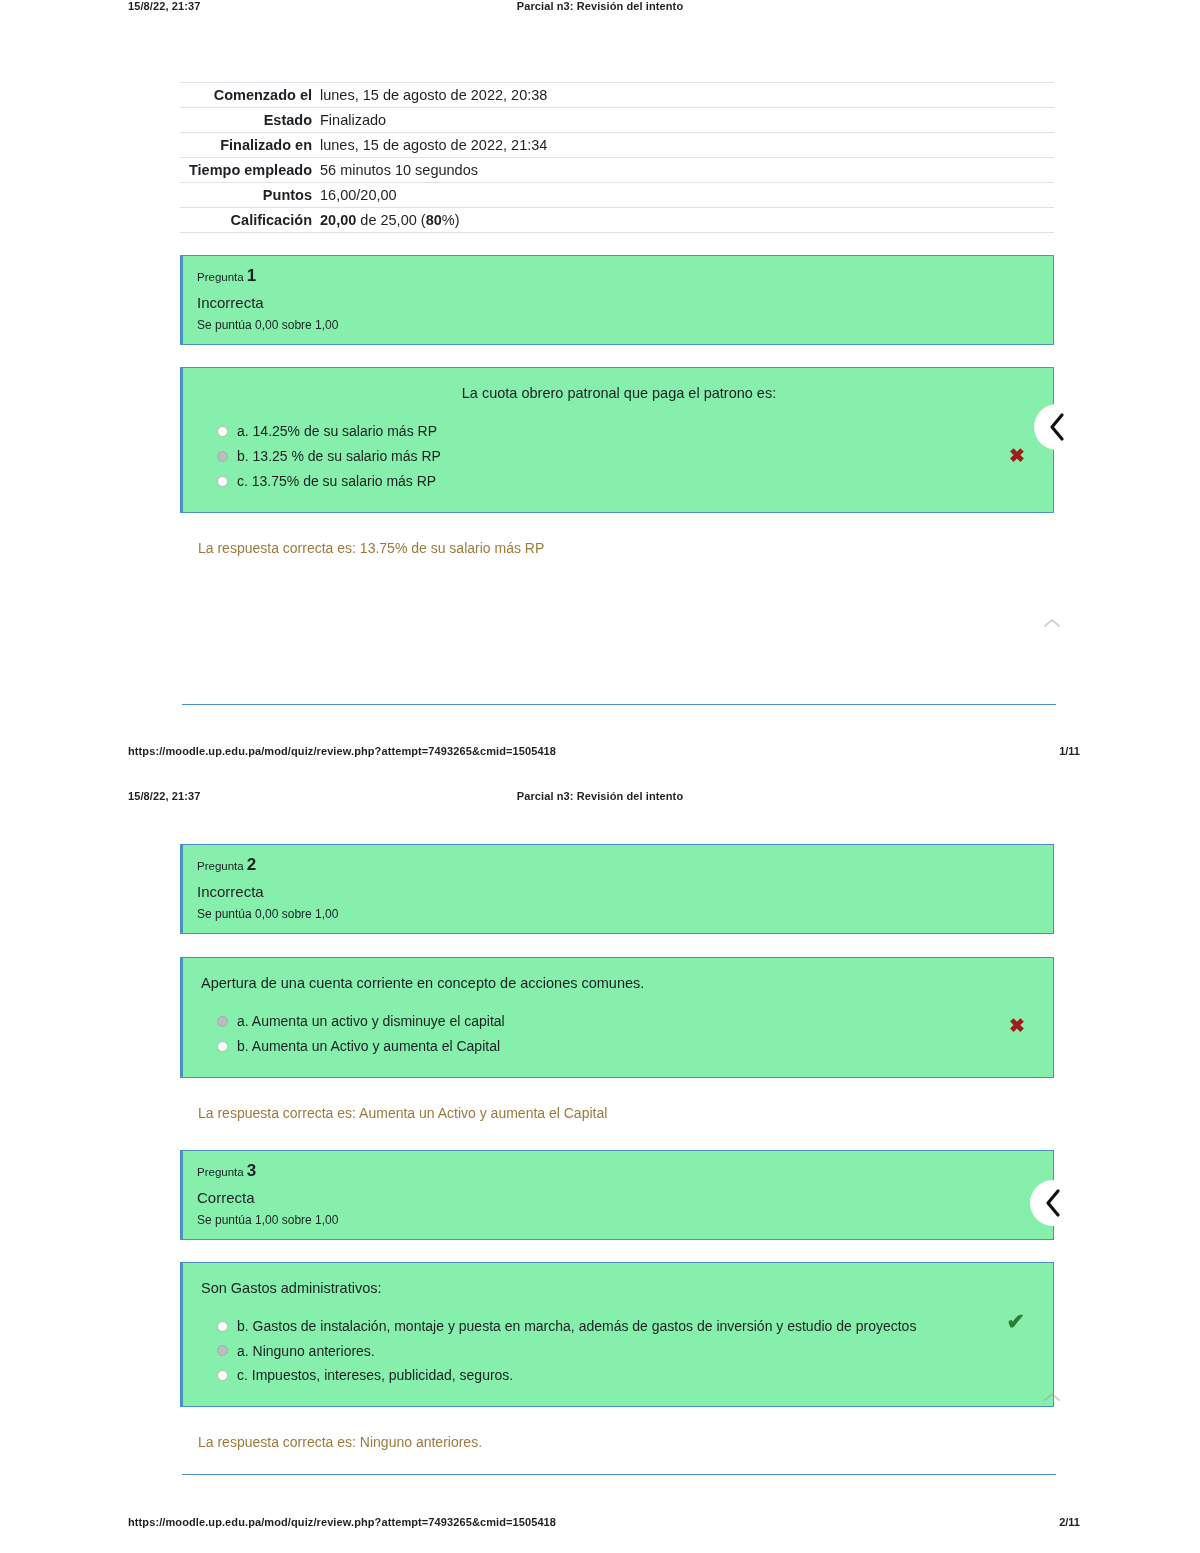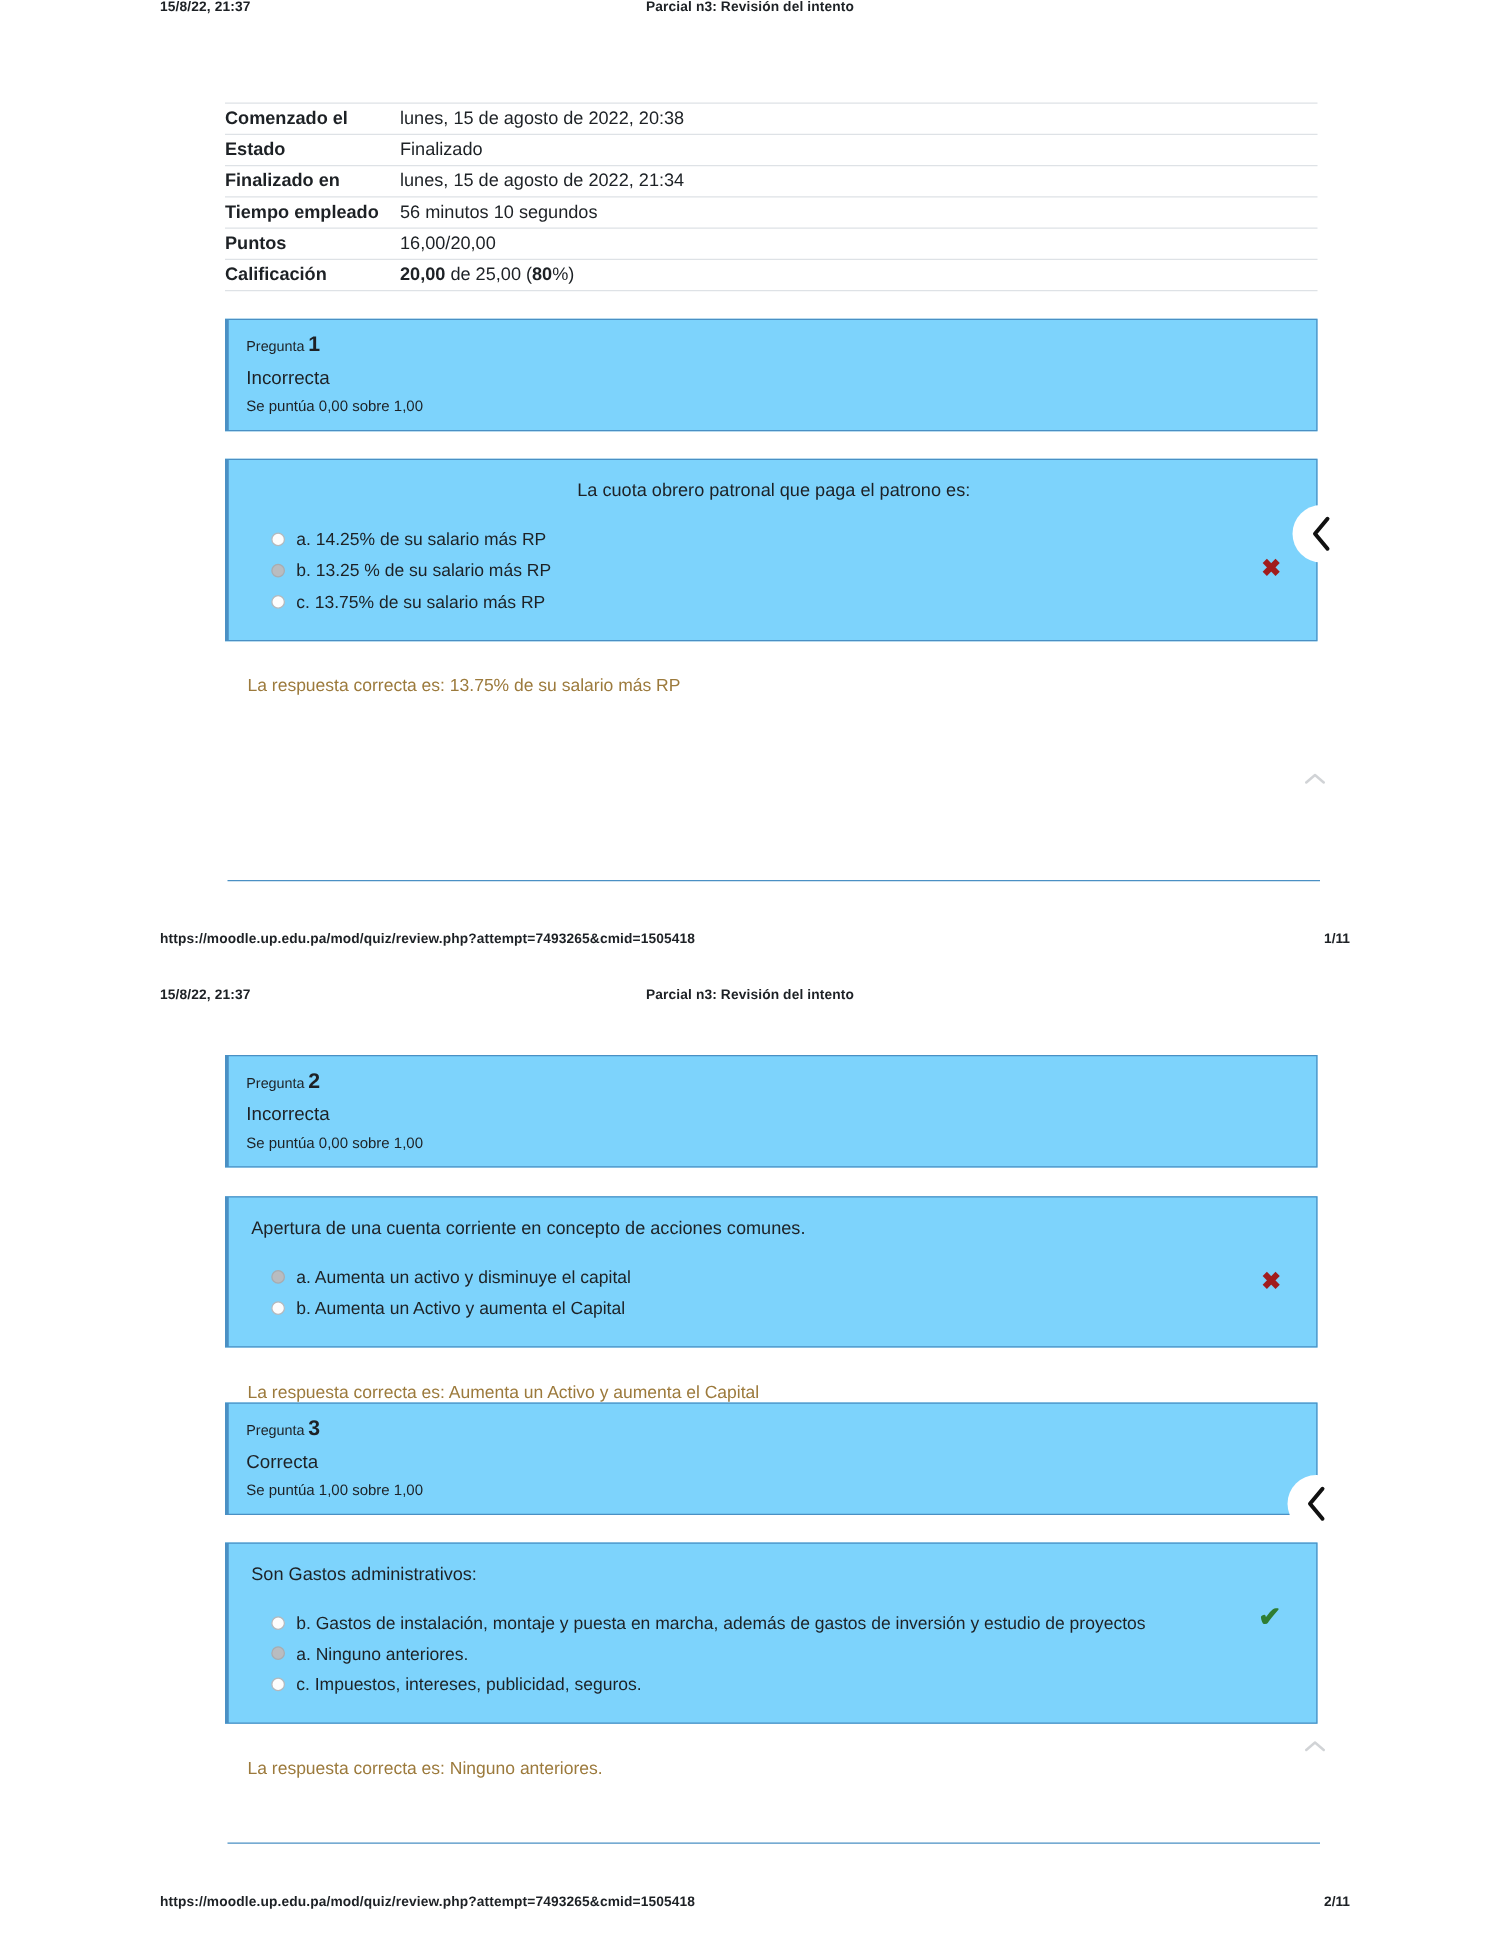--- a/index.html
+++ b/index.html
@@ -50,42 +50,42 @@
 
   
   .summary {
     width: 874px;
     border-collapse: collapse;
     margin-top: 0;
   }
   .summary tr { border-top: 1px solid #dee2e6; }
   .summary tr:last-child { border-bottom: 1px solid #dee2e6; }
   .summary th {
-    text-align: left;
+    text-align: right;
     font-weight: 700;
     font-size: 14.5px;
     padding: 4px 8px 4px 0;
     width: 140px;
     white-space: nowrap;
     vertical-align: middle;
   }
   .summary td {
     text-align: left;
     font-weight: 400;
     font-size: 14.5px;
     padding: 4px 0 4px 0;
     color: #1d2125;
   }
   .summary td b { font-weight: 700; }
 
   
   .qbox {
     border: 1px solid #4a90c4;
     border-left-width: 3px;
-    background: #7dd3fc;
+    background: #86efac;
     width: 874px;
     position: relative;
   }
   .qinfo { padding: 10px 14px 12px 14px; }
   .qinfo .qno {
     font-size: 11.5px;
     font-weight: 400;
     color: #1d2125;
     margin: 0 0 8px 0;
   }
@@ -294,21 +294,21 @@
             <span class="radio"></span>
             <span>b. Aumenta un Activo y aumenta el Capital</span>
           </li>
         </ul>
         <span class="marker wrong" style="right:28px; top:58px;">✖</span>
       </div>
     </div>
 
     <div class="feedback" style="margin-top:26px;">La respuesta correcta es: Aumenta un Activo y aumenta el Capital</div>
 
-    <div class="qbox" style="">
+    <div class="qbox" style="margin-top:28px;">
       <div class="qinfo">
         <p class="qno"><span>Pregunta</span><b>3</b></p>
         <p class="qstate">Correcta</p>
         <p class="qgrade">Se puntúa 1,00 sobre 1,00</p>
       </div>
     </div>
 
     <div class="qbox" style="margin-top:22px;">
       <div class="qbody">
         <p class="qtext">Son Gastos administrativos:</p>

